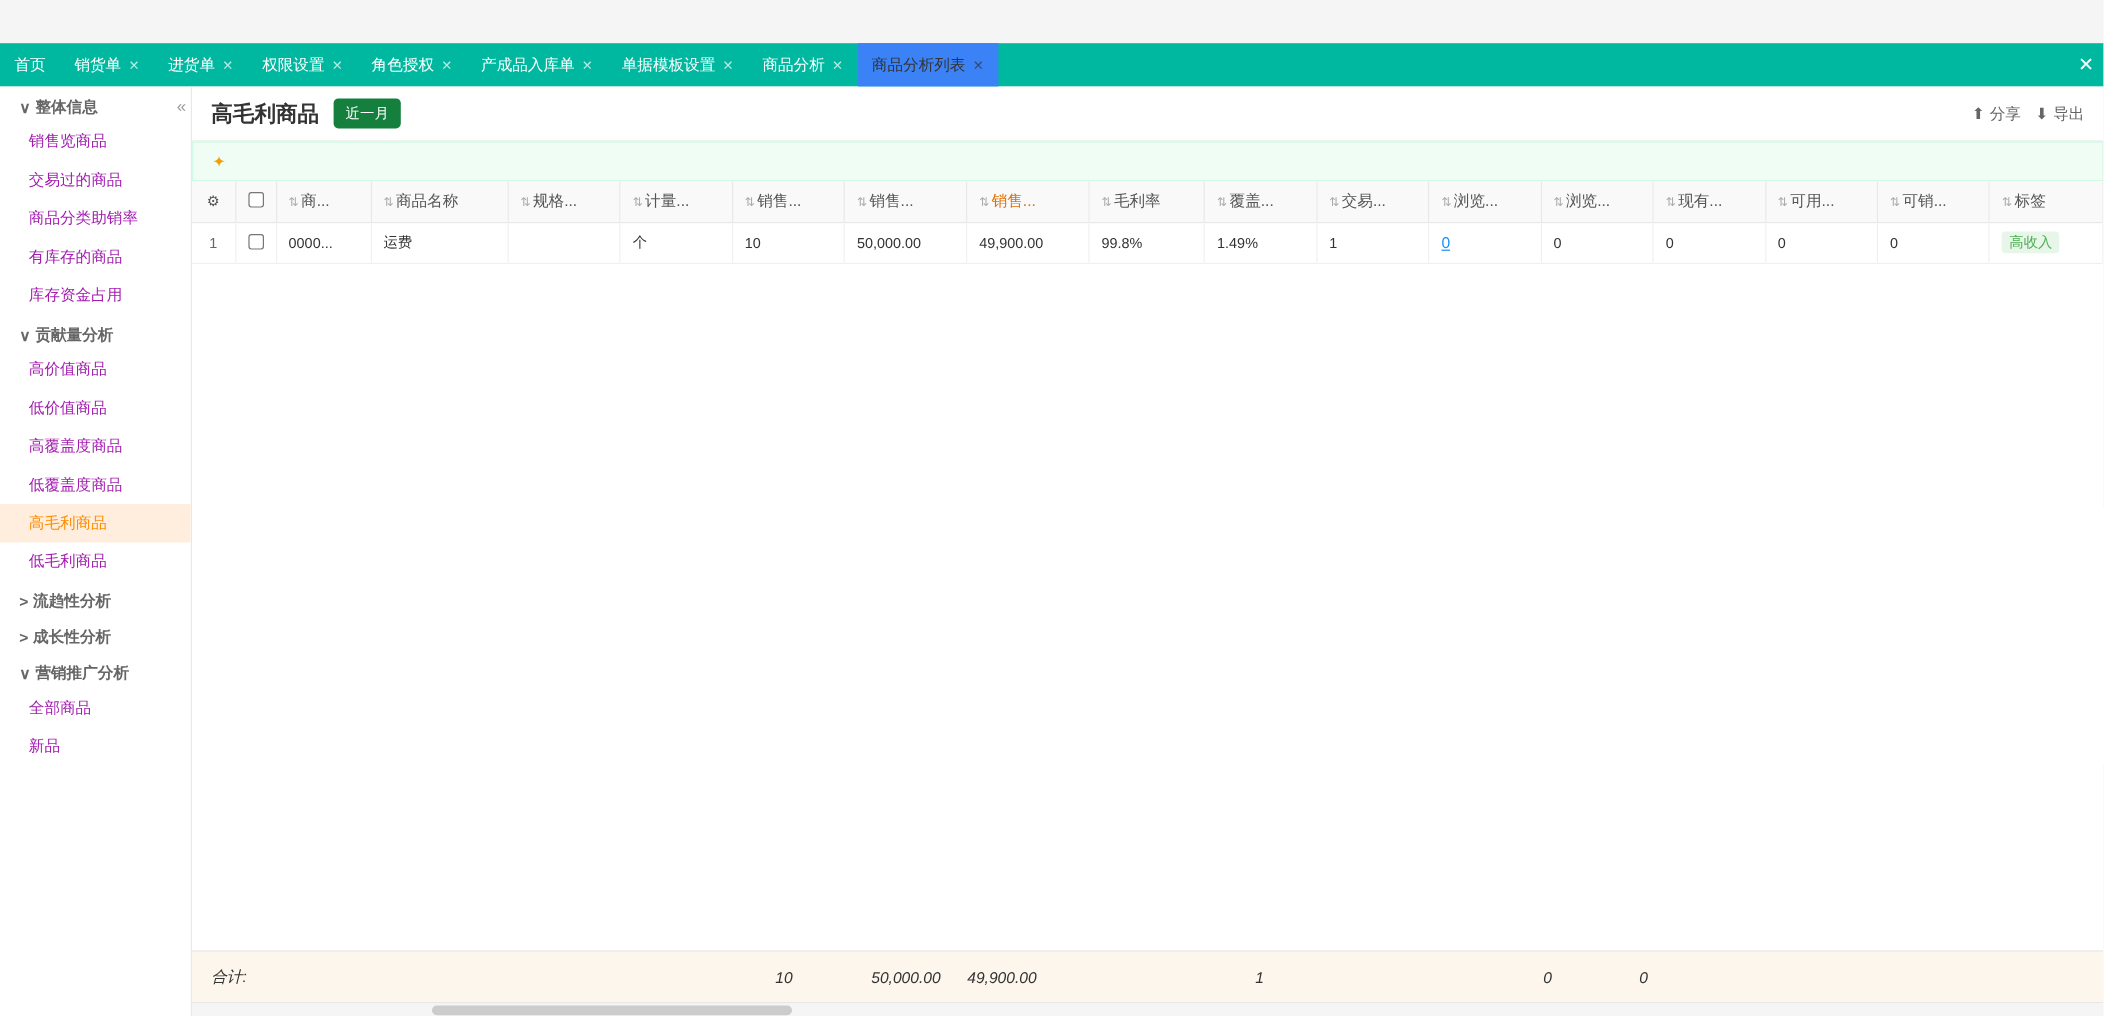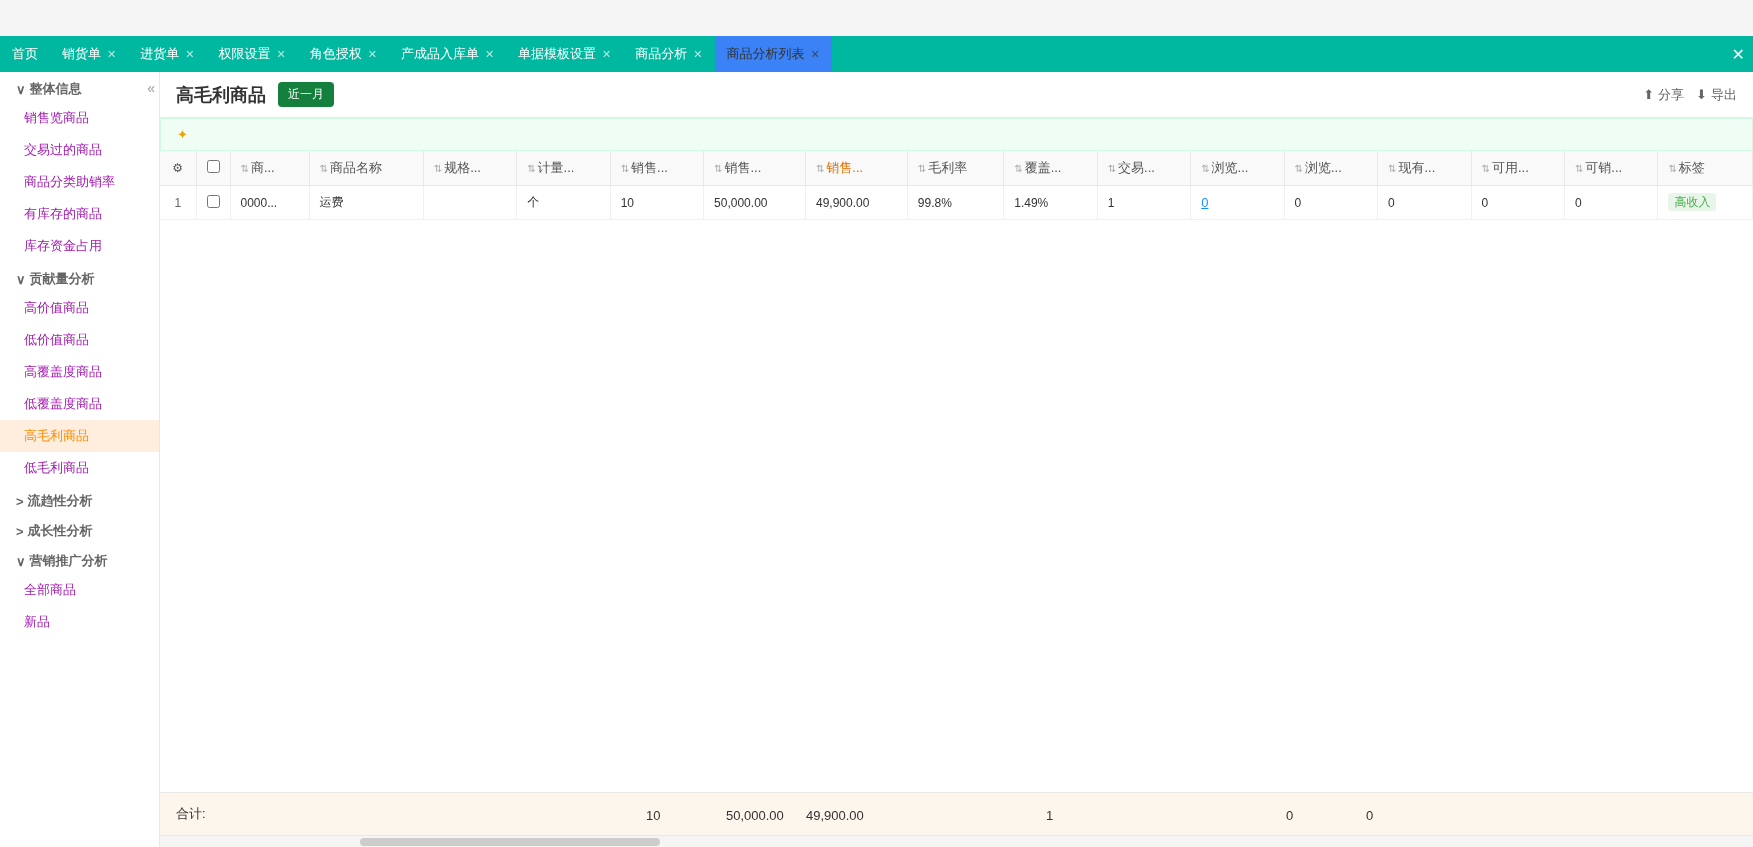--- a/index.html
+++ b/index.html
@@ -206,25 +206,26 @@
       font-size: 12px;
     }
     .link-style { color: #1890ff; cursor: pointer; text-decoration: underline; }
 
     
     .footer-bar {
       background: #fdf6ec;
       border-top: 1px solid #e8e8e8;
       padding: 8px 16px;
       display: flex;
-      align-items: flex-end;
+      align-items: center;
       font-size: 12px;
       color: #333;
       flex-shrink: 0;
       gap: 0;
+      font-style: italic;
     }
     .footer-cell {
       padding: 4px 10px;
       min-width: 80px;
       text-align: left;
     }
 
     
     .scroll-bar-bottom {
       height: 12px;

